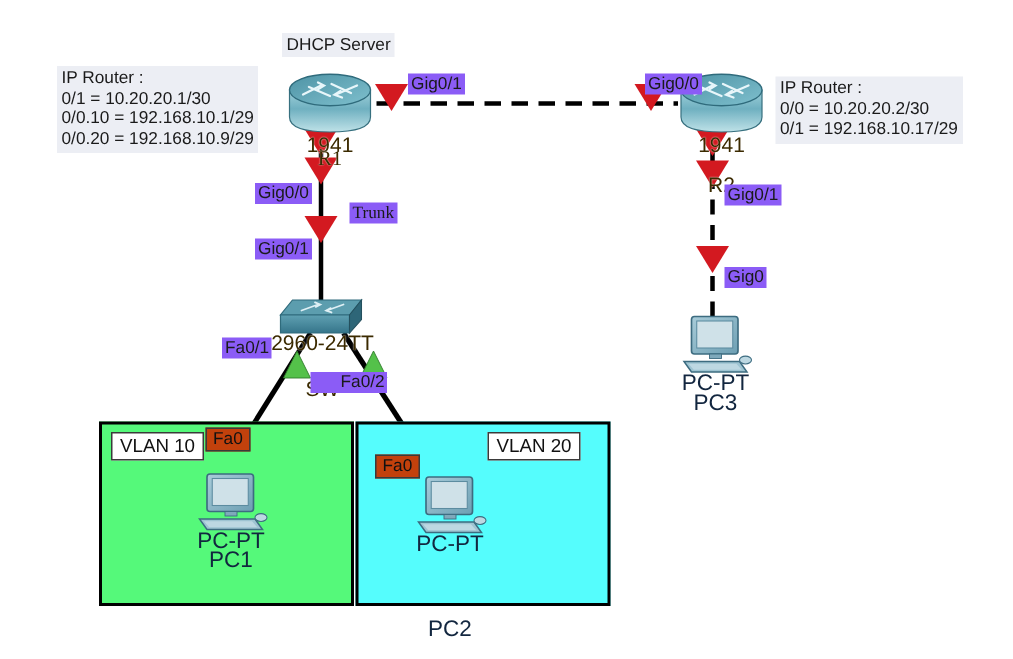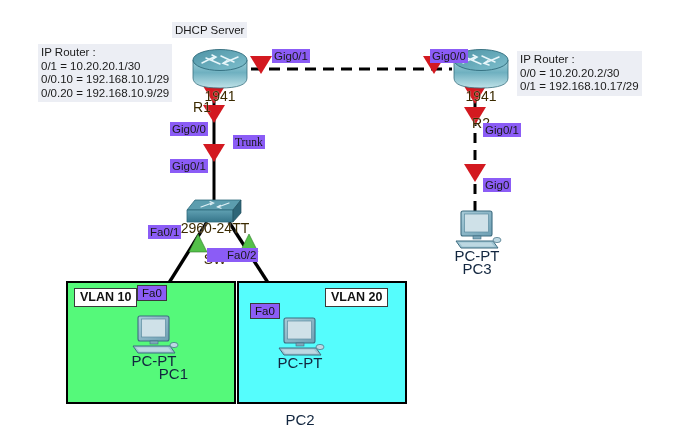--- a/index.html
+++ b/index.html
@@ -60,24 +60,23 @@
     white-space: nowrap;
   }
   .vlan-tag {
     background: #ffffff;
     border: 1px solid #3a3a3a;
     color: #111111;
     font-size: 12.5px;
     line-height: 15px;
     padding: 1px 5px;
     white-space: nowrap;
-    font-weight: bold;
   }
   .fa-tag {
-    background: #8b5cf6;
+    background: #c2410c;
     border: 1px solid #3a3a3a;
     color: #111111;
     font-size: 11.5px;
     line-height: 14px;
     padding: 0px 4px;
     white-space: nowrap;
   }
 
   
   .vlan-zone {
@@ -134,21 +133,21 @@
 
   <div class="abs note" style="left:38px; top:44px;">IP Router :
 0/1 = 10.20.20.1/30
 0/0.10 = 192.168.10.1/29
 0/0.20 = 192.168.10.9/29</div>
 
   <div class="abs note" style="left:517px; top:51px;">IP Router :
 0/0 = 10.20.20.2/30
 0/1 = 192.168.10.17/29</div>
 
-  <div class="abs plain-label" style="left:172px; top:22px;">DHCP Server</div>
+  <div class="abs plain-label" style="left:188px; top:22px;">DHCP Server</div>
 
   <div class="abs" style="left:190px; top:46px; width:60px; height:44px;">
     <svg width="60" height="44" viewBox="0 0 60 44">
       <defs>
         <linearGradient id="rtBody" x1="0" y1="0" x2="0" y2="1">
           <stop offset="0%" stop-color="#9fd0da"></stop>
           <stop offset="45%" stop-color="#6fb0c0"></stop>
           <stop offset="100%" stop-color="#bfe2e8"></stop>
         </linearGradient>
         <linearGradient id="rtTop" x1="0" y1="0" x2="1" y2="1">
@@ -165,21 +164,21 @@
         <path d="M12,17 L24,11"></path>
         <path d="M22,9 L26,11 L22,13.5"></path>
         <path d="M48,11 L34,17"></path>
         <path d="M38,19 L33,17.2 L37,14.6"></path>
         <path d="M16,12 L30,18"></path>
         <path d="M44,16 L31,10"></path>
       </g>
     </svg>
   </div>
   <div class="abs dev-label" style="left:190px; top:90px; width:60px;">1941</div>
-  <div class="abs dev-label" style="left:172px; top:101px; width:60px;">R1</div>
+  <div class="abs dev-label" style="left:190px; top:101px; width:60px;font-family:Liberation Serif, serif;">R1</div>
 
   <div class="abs" style="left:451px; top:46px; width:60px; height:44px;">
     <svg width="60" height="44" viewBox="0 0 60 44">
       <path d="M3,14 L3,32 Q3,42 30,42 Q57,42 57,32 L57,14 Z" fill="url(#rtBody)" stroke="#37707f" stroke-width="0.8"></path>
       <ellipse cx="30" cy="14" rx="27" ry="10.5" fill="url(#rtTop)" stroke="#2f6b7c" stroke-width="0.9"></ellipse>
       <g stroke="#e8f6fa" stroke-width="1.5" fill="none" stroke-linecap="round">
         <path d="M12,17 L24,11"></path>
         <path d="M22,9 L26,11 L22,13.5"></path>
         <path d="M48,11 L34,17"></path>
         <path d="M38,19 L33,17.2 L37,14.6"></path>
@@ -231,21 +230,21 @@
 
       <rect x="24" y="28" width="8" height="3" fill="#7fa9bb" stroke="#3d6c80" stroke-width="0.6"></rect>
 
       <polygon points="7,33 44,33 49,40 12,40" fill="#9ec4d2" stroke="#3d6c80" stroke-width="1"></polygon>
       <polygon points="10,34.5 42,34.5 45.5,38.5 13.5,38.5" fill="#bdd8e2" stroke="none"></polygon>
 
       <ellipse cx="48" cy="32" rx="4" ry="2.6" fill="#bdd8e2" stroke="#3d6c80" stroke-width="0.7"></ellipse>
     </svg>
   </div>
   <div class="abs pc-label" style="left:120px; top:354px; width:68px;">PC-PT</div>
-  <div class="abs pc-label" style="left:120px; top:367px; width:68px;text-align:right;">PC1</div>
+  <div class="abs pc-label" style="left:120px; top:367px; width:68px;">PC1</div>
 
   <div class="abs" style="left:272px; top:315px; width:56px; height:44px;">
     <svg width="56" height="44" viewBox="0 0 56 44">
       <rect x="12" y="3" width="31" height="25" rx="2" fill="url(#mon)" stroke="#3d6c80" stroke-width="1.1"></rect>
       <rect x="15.5" y="6" width="24" height="18" fill="#cfe1e8" stroke="#5c8ca0" stroke-width="0.7"></rect>
       <rect x="24" y="28" width="8" height="3" fill="#7fa9bb" stroke="#3d6c80" stroke-width="0.6"></rect>
       <polygon points="7,33 44,33 49,40 12,40" fill="#9ec4d2" stroke="#3d6c80" stroke-width="1"></polygon>
       <polygon points="10,34.5 42,34.5 45.5,38.5 13.5,38.5" fill="#bdd8e2" stroke="none"></polygon>
       <ellipse cx="48" cy="32" rx="4" ry="2.6" fill="#bdd8e2" stroke="#3d6c80" stroke-width="0.7"></ellipse>
     </svg>

